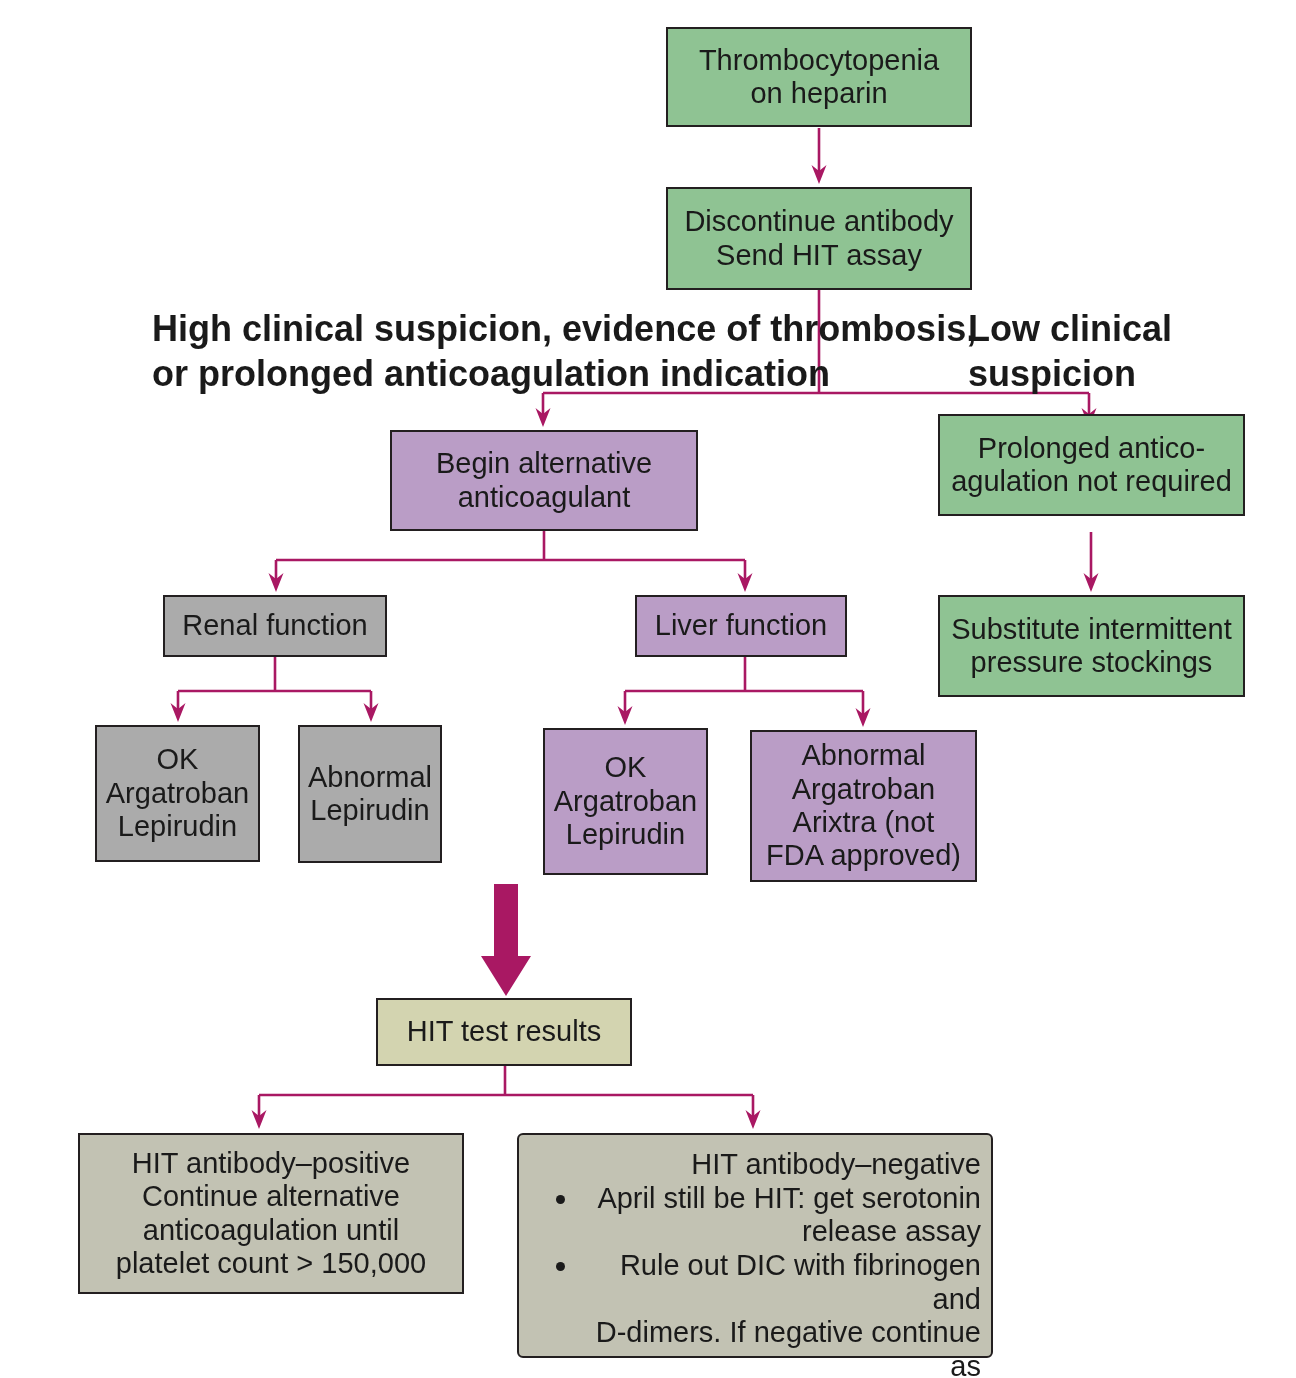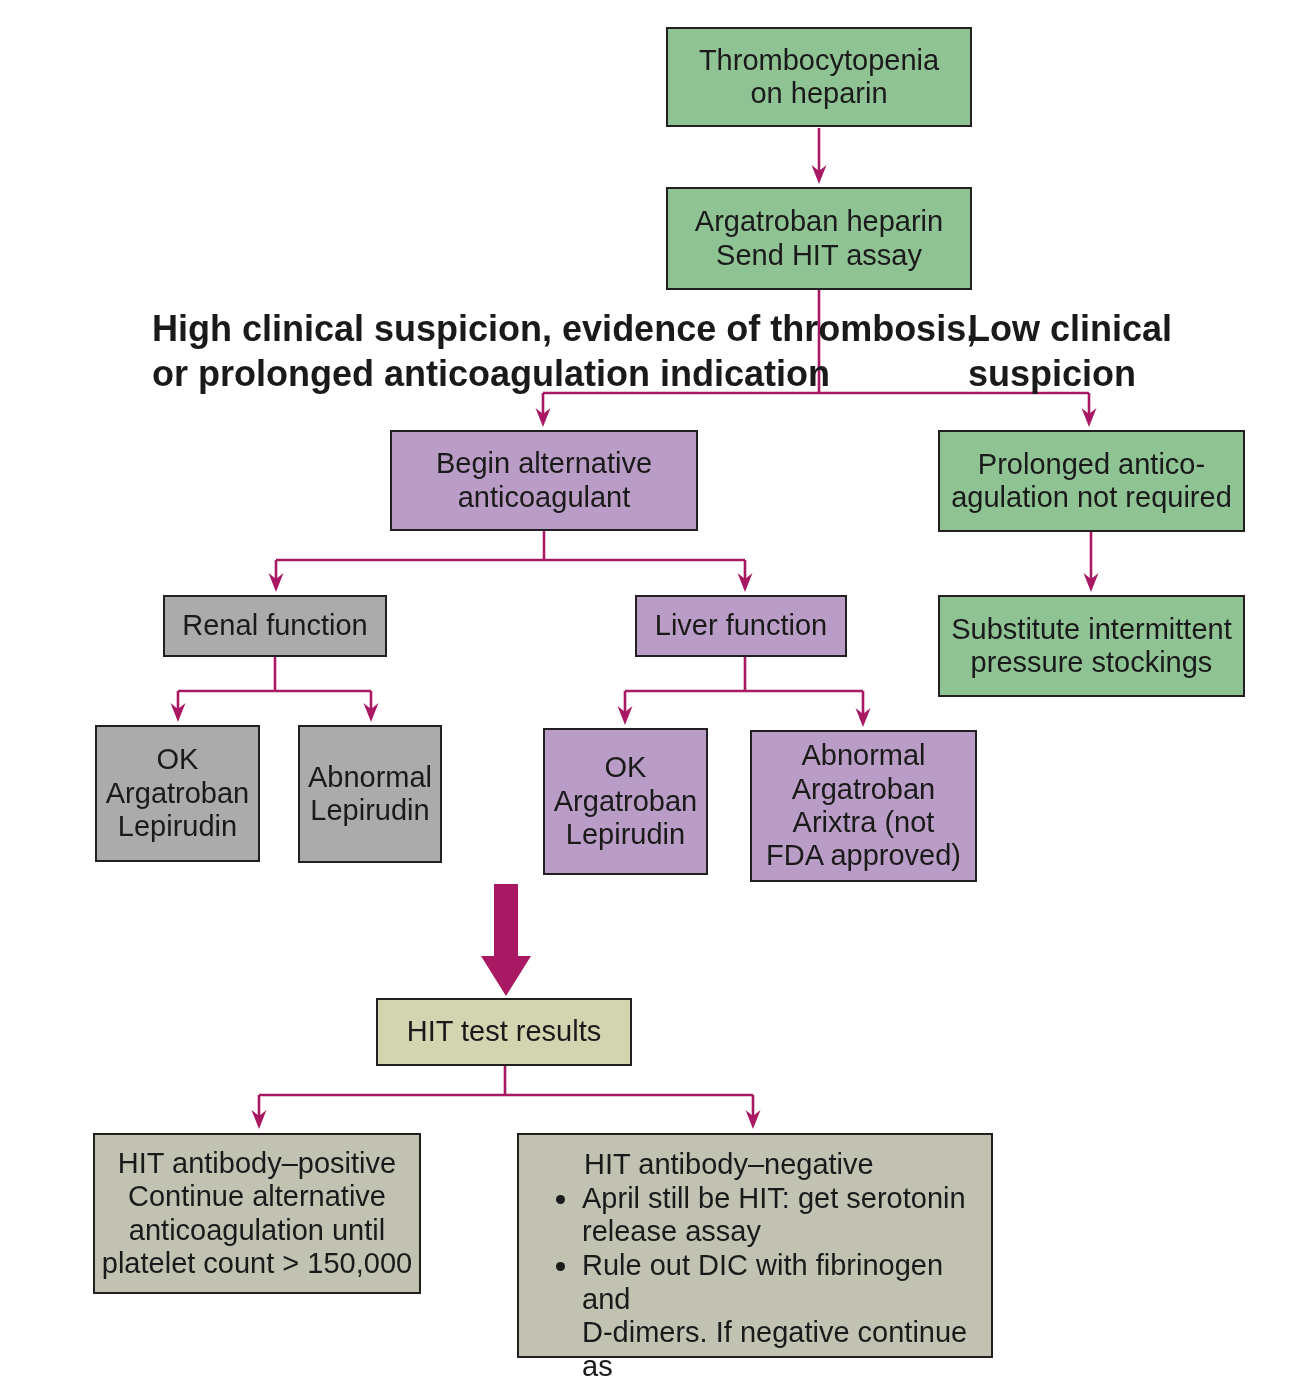--- a/index.html
+++ b/index.html
@@ -46,23 +46,24 @@
   .box.olive  { background:var(--olive,#D3D4B0); }
   .box.tan    { background:var(--tan,#C2C2B3); border-width:2.5px; }
   .label {
     position:absolute; z-index:2;
     text-align:left; font-size:36px; line-height:1.26;
     white-space:pre;
     font-weight:bold;
   }
   
   .box.bullets {
-    display:block; text-align:left;
+    display:block; text-align:right;
     padding:13px 10px 10px 24px;
     line-height:1.16;
+    border-radius:6px;
   }
   .neg-title { margin:0 0 0 41px; white-space:pre; }
   ul.neg-list { margin:0; padding:0 0 0 37px; }
   ul.neg-list li {
     list-style:disc outside;
     white-space:pre-line;
     margin:0; padding-left:2px;
   }
 </style>
 </head>
@@ -100,36 +101,36 @@
     <path class="ah" d="M251.5,1110 L259,1129 L266.5,1110 L259,1116 Z"></path>
     <path class="ah" d="M745.5,1110 L753,1129 L760.5,1110 L753,1116 Z"></path>
   </svg>
 
   <div class="box green" style="left:666px;top:27px;width:306px;height:100px">
     <span class="txt">Thrombocytopenia
 on heparin</span>
   </div>
 
   <div class="box green" style="left:666px;top:187px;width:306px;height:103px">
-    <span class="txt">Argatroban heparin
+    <span class="txt">Discontinue antibody
 Send HIT assay</span>
   </div>
 
   <div class="label" style="left:152px;top:306px;width:670px">High clinical suspicion, evidence of thrombosis,
 or prolonged anticoagulation indication</div>
 
   <div class="label" style="left:968px;top:306px;width:240px">Low clinical
 suspicion</div>
 
   <div class="box purple" style="left:390px;top:430px;width:308px;height:101px">
     <span class="txt">Begin alternative
 anticoagulant</span>
   </div>
 
-  <div class="box green" style="left:938px;top:430px;width:307px;height:102px">
+  <div class="box green" style="left:938px;top:414px;width:307px;height:102px">
     <span class="txt">Prolonged antico-
 agulation not required</span>
   </div>
 
   <div class="box gray" style="left:163px;top:595px;width:224px;height:62px">
     <span class="txt">Renal function</span>
   </div>
 
   <div class="box purple" style="left:635px;top:595px;width:212px;height:62px">
     <span class="txt">Liver function</span>
@@ -161,21 +162,21 @@
     <span class="txt">Abnormal
 Argatroban
 Arixtra (not
 FDA approved)</span>
   </div>
 
   <div class="box olive" style="left:376px;top:998px;width:256px;height:68px">
     <span class="txt">HIT test results</span>
   </div>
 
-  <div class="box tan" style="left:93px;top:1133px;width:328px;height:161px">
+  <div class="box tan" style="left:78px;top:1133px;width:386px;height:161px">
     <span class="txt">HIT antibody–positive
 Continue alternative
 anticoagulation until
 platelet count &gt; 150,000</span>
   </div>
 
   <div class="box tan bullets" style="left:517px;top:1133px;width:476px;height:225px">
     <div class="neg-title">HIT antibody–negative</div>
     <ul class="neg-list">
       <li>April still be HIT: get serotonin

